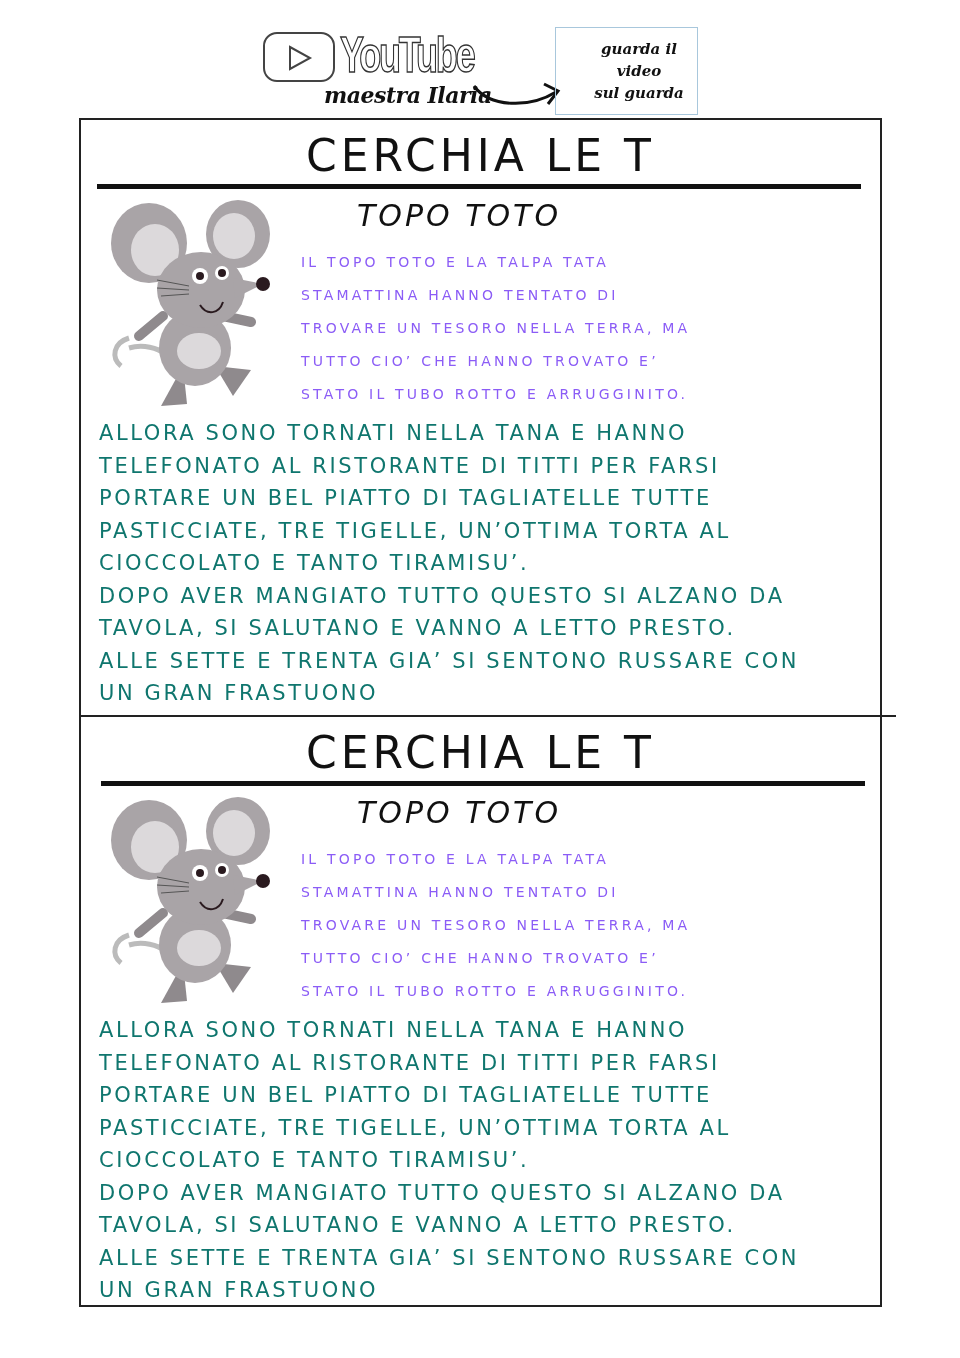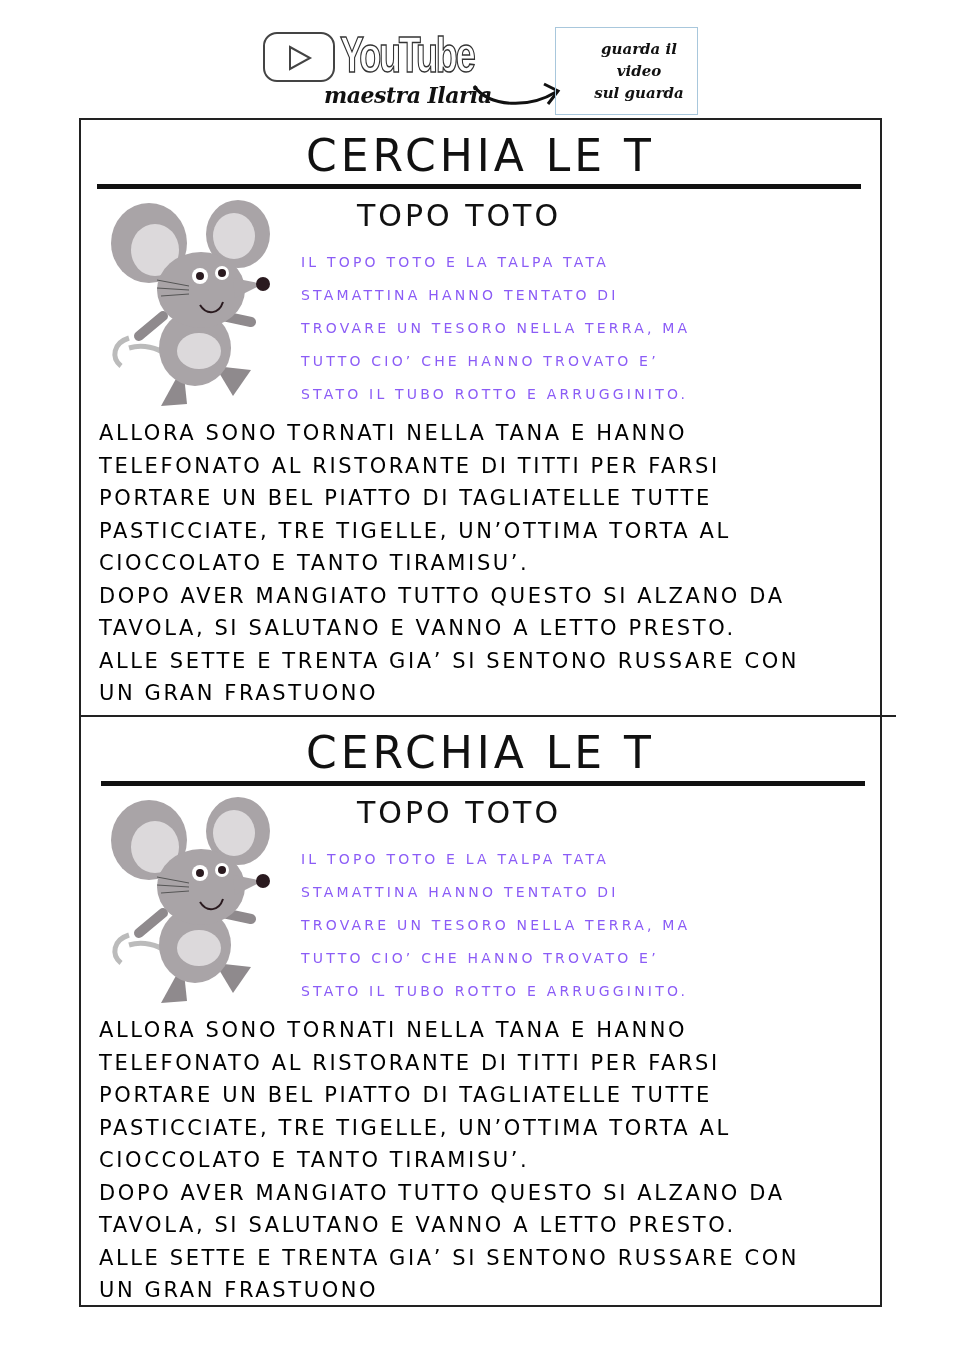--- a/index.html
+++ b/index.html
@@ -20,26 +20,26 @@
          justify-content: center; text-align: center; font-family: "DejaVu Serif", serif;
          font-style: italic; font-weight: bold; font-size: 15px; line-height: 22px; color: #111; padding-left: 25px; }
   .outer { position: absolute; left: 79px; top: 118px; width: 803px; height: 1189px;
            border: 2px solid #222; box-sizing: border-box; }
   .card { position: absolute; left: 0; width: 799px; padding-left: 16px; }
   .card1 { top: 0; height: 595px; border-bottom: 2px solid #222; }
   .card2 { top: 597px; height: 590px; }
   .title { position: absolute; left: 0; width: 799px; text-align: center; font-size: 44px;
            letter-spacing: 4px; font-weight: normal; color: #111; }
   .rule { position: absolute; height: 5px; background: #111; }
-  .subtitle { position: absolute; left: 276px; font-size: 30px; letter-spacing: 3px; color: #111; }
+  .subtitle { position: absolute; left: 276px; font-size: 30px; letter-spacing: 3px; color: #111; font-style: italic; }
   .mouse { position: absolute; }
   .intro { position: absolute; left: 220px; font-size: 14px; letter-spacing: 3.2px;
            line-height: 33px; white-space: pre; color: #8b5cf6; }
   .body { position: absolute; left: 18px; font-size: 21px; letter-spacing: 2.6px;
-          line-height: 32.5px; white-space: pre; color: #000000; }
+          line-height: 32.5px; white-space: pre; color: #0f766e; }
 </style>
 </head>
 <body>
 
 <div class="header">
   <div class="yt-logo">
     <svg width="26" height="26" viewBox="0 0 26 26">
       <polygon points="3,2 23,13 3,24" fill="none" stroke="#444" stroke-width="2"></polygon>
     </svg>
   </div>

